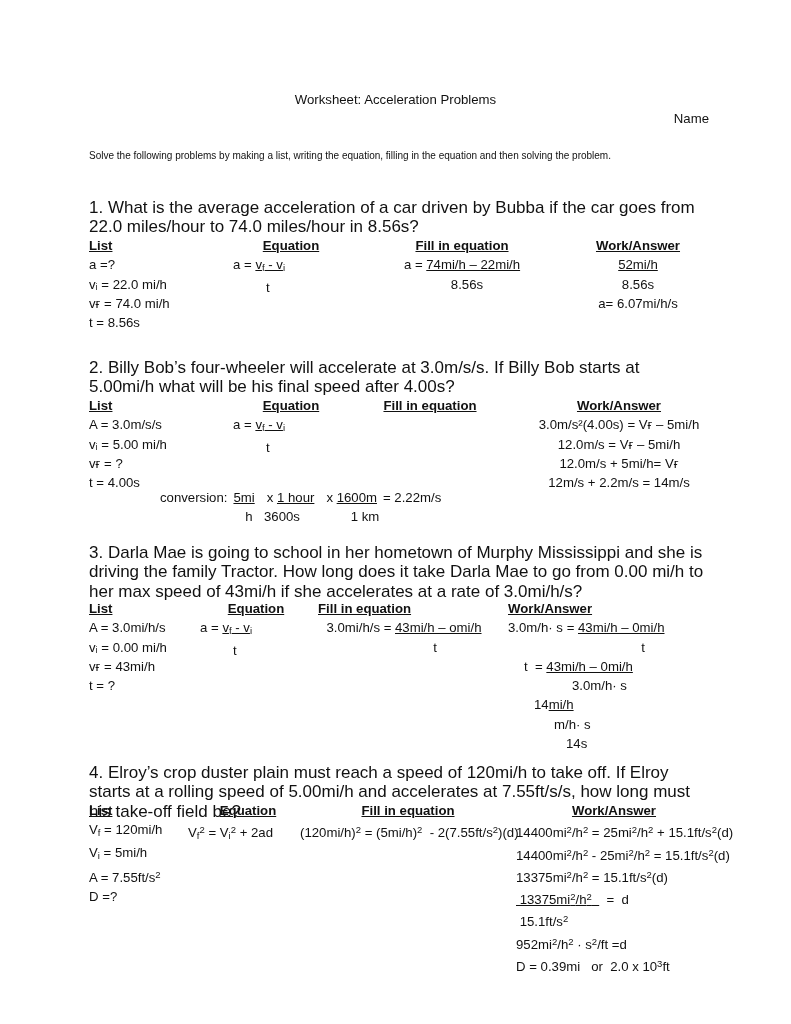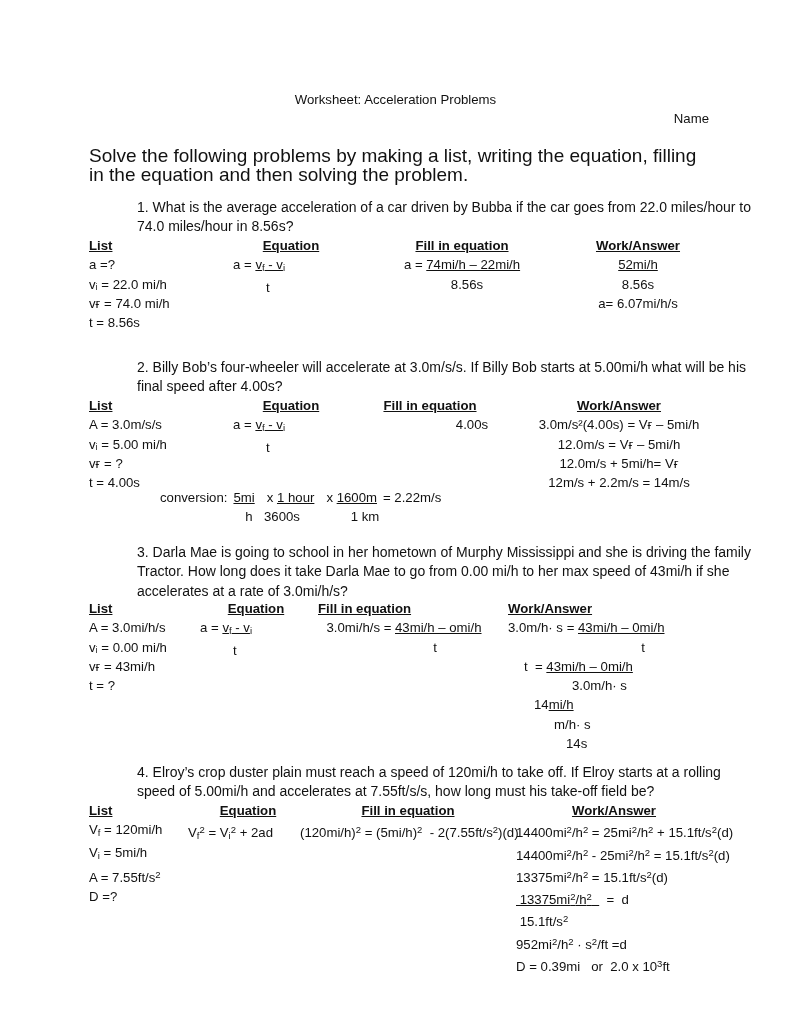--- a/index.html
+++ b/index.html
@@ -37,34 +37,33 @@
     position: absolute;
     left: 0; top: 111px;
     width: 709px;
     text-align: right;
     font-size: 13.2px;
   }
   #intro {
     position: absolute;
     left: 89px; top: 146px;
     width: 615px;
-    font-size: 19px;
+    font-size: 10px;
     line-height: 19.4px;
   }
 
   
   .problem { position: absolute; left: 0; width: 791px; }
   .prompt {
     position: absolute;
     left: 89px;
     width: 617px;
-    font-size: 14px;
+    font-size: 17px;
     line-height: 19.4px;
     top: 0;
-    margin-left: 48px;
   }
   .cols { position: absolute; left: 0; width: 791px; }
   .col { position: absolute; top: 0; }
   .row { font-size: 13.2px; line-height: 19.3px; white-space: nowrap; }
   .hdr { font-size: 13.2px; line-height: 19.3px; font-weight: bold; white-space: nowrap; }
   .hdr span { text-decoration: underline; }
   sub { font-size: 0.72em; vertical-align: -0.22em; }
   sup { font-size: 0.72em; vertical-align: 0.42em; }
   .sp { display: inline-block; width: 6px; }
 </style>
@@ -122,21 +121,20 @@
         <div class="row">vғ = ?</div>
         <div class="row">t = 4.00s</div>
       </div>
       <div class="col" style="left:226px; width:130px;">
         <div class="hdr" style="text-align:center;"><span>Equation</span></div>
         <div class="row" style="padding-left:7px;">a&nbsp;=&nbsp;<span class="ul">v<sub>f</sub> - v<sub>i</sub></span></div>
         <div class="row" style="padding-left:40px;">t</div>
       </div>
       <div class="col" style="left:330px; width:200px; text-align:center;">
         <div class="hdr"><span>Fill in equation</span></div>
-        <div class="row" style="padding-left:84px;">4.00s</div>
       </div>
       <div class="col" style="left:530px; width:178px; text-align:center;">
         <div class="hdr"><span>Work/Answer</span></div>
         <div class="row">3.0m/s²(4.00s) = Vғ – 5mi/h</div>
         <div class="row">12.0m/s = Vғ – 5mi/h</div>
         <div class="row">12.0m/s + 5mi/h= Vғ</div>
         <div class="row">12m/s + 2.2m/s = 14m/s</div>
       </div>
     </div>
 

